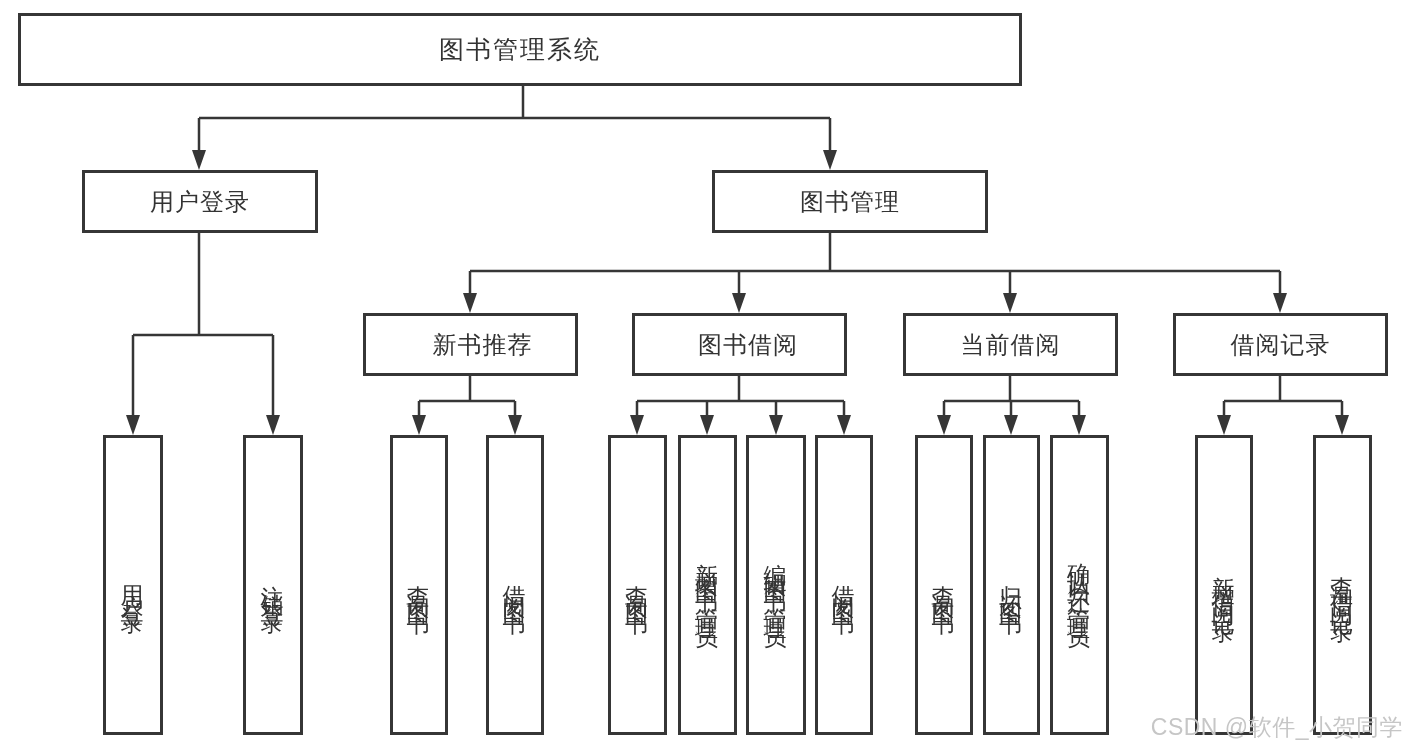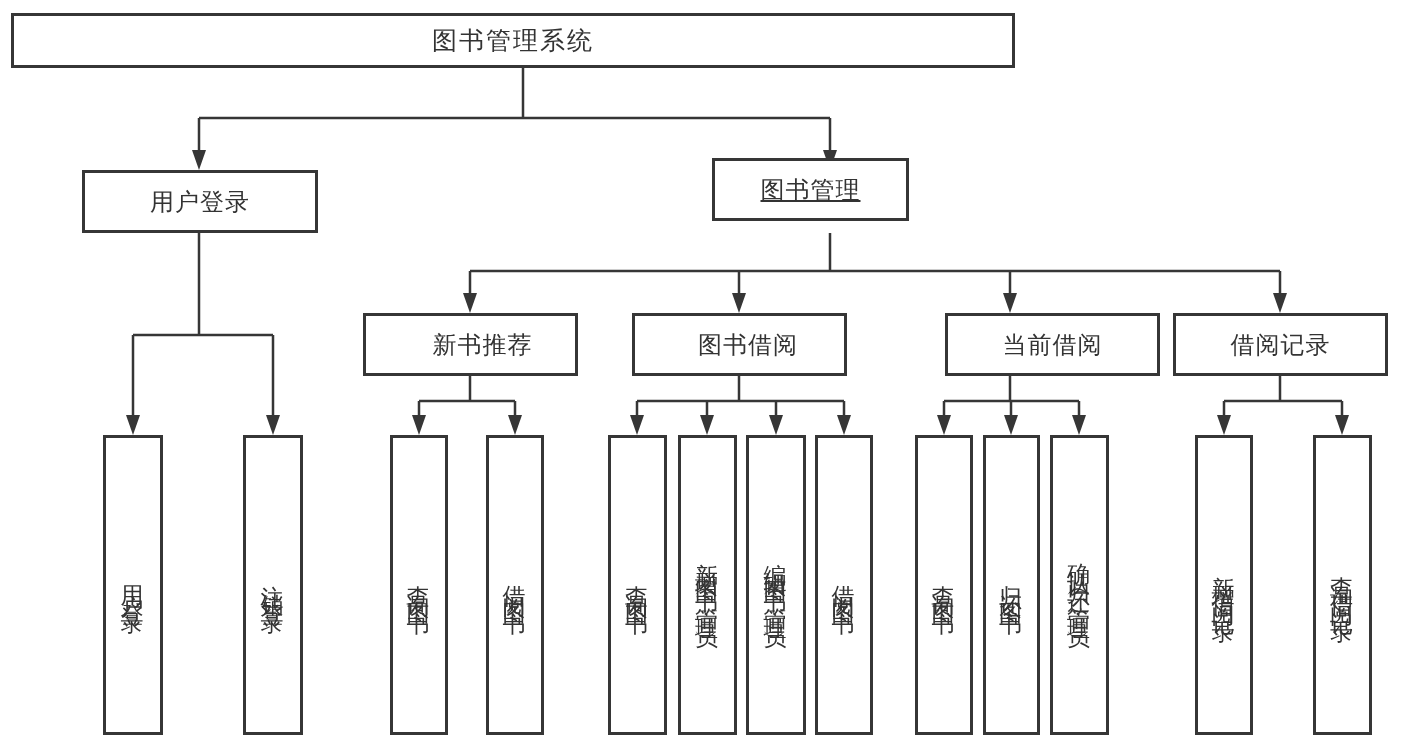--- a/index.html
+++ b/index.html
@@ -32,28 +32,28 @@
   .node.root { font-size: 25px; letter-spacing: 2px; }
   .node.v {
     writing-mode: vertical-rl;
     text-orientation: mixed;
     font-size: 23px;
     letter-spacing: 9px;
     top: 435px;
     height: 300px;
   }
   
-  #n-root { left: 11px;  top: 13px;  width: 1004px; height: 55px; }
+  #n-root { left: 18px;  top: 13px;  width: 1004px; height: 73px; }
   
   #n-b0   { left: 82px;  top: 170px; width: 236px; height: 63px; }
-  #n-b1   { left: 712px; top: 158px; width: 197px; height: 63px; text-decoration: underline; }
+  #n-b1   { left: 712px; top: 170px; width: 276px; height: 63px; }
   
   #n-l30  { left: 363px;  top: 313px; width: 215px; height: 63px; padding-left: 24px; }
   #n-l31  { left: 632px;  top: 313px; width: 215px; height: 63px; padding-left: 17px; }
-  #n-l32  { left: 903px;  top: 313px; width: 215px; height: 63px; margin-left: 42px; }
+  #n-l32  { left: 903px;  top: 313px; width: 215px; height: 63px; }
   #n-l33  { left: 1173px; top: 313px; width: 215px; height: 63px; }
   
   #leaf-a0 { left: 103px;  width: 60px; }
   #leaf-a1 { left: 243px;  width: 60px; }
   #leaf-b0 { left: 390px;  width: 58px; }
   #leaf-b1 { left: 486px;  width: 58px; }
   #leaf-c0 { left: 608px;  width: 59px; }
   #leaf-c1 { left: 678px;  width: 59px; }
   #leaf-c2 { left: 746px;  width: 60px; }
   #leaf-c3 { left: 815px;  width: 58px; }
@@ -131,14 +131,15 @@
   <div id="leaf-c2" class="node v">编辑图书（管理员）</div>
   <div id="leaf-c3" class="node v">借阅图书</div>
 
   <div id="leaf-d0" class="node v">查询图书</div>
   <div id="leaf-d1" class="node v">归还图书</div>
   <div id="leaf-d2" class="node v">确认归还（管理员）</div>
 
   <div id="leaf-e0" class="node v">新增借阅记录</div>
   <div id="leaf-e1" class="node v">查询借阅记录</div>
 
+  <div class="watermark">CSDN @软件_小贺同学</div>
 
 </div>
 
 </body></html>

